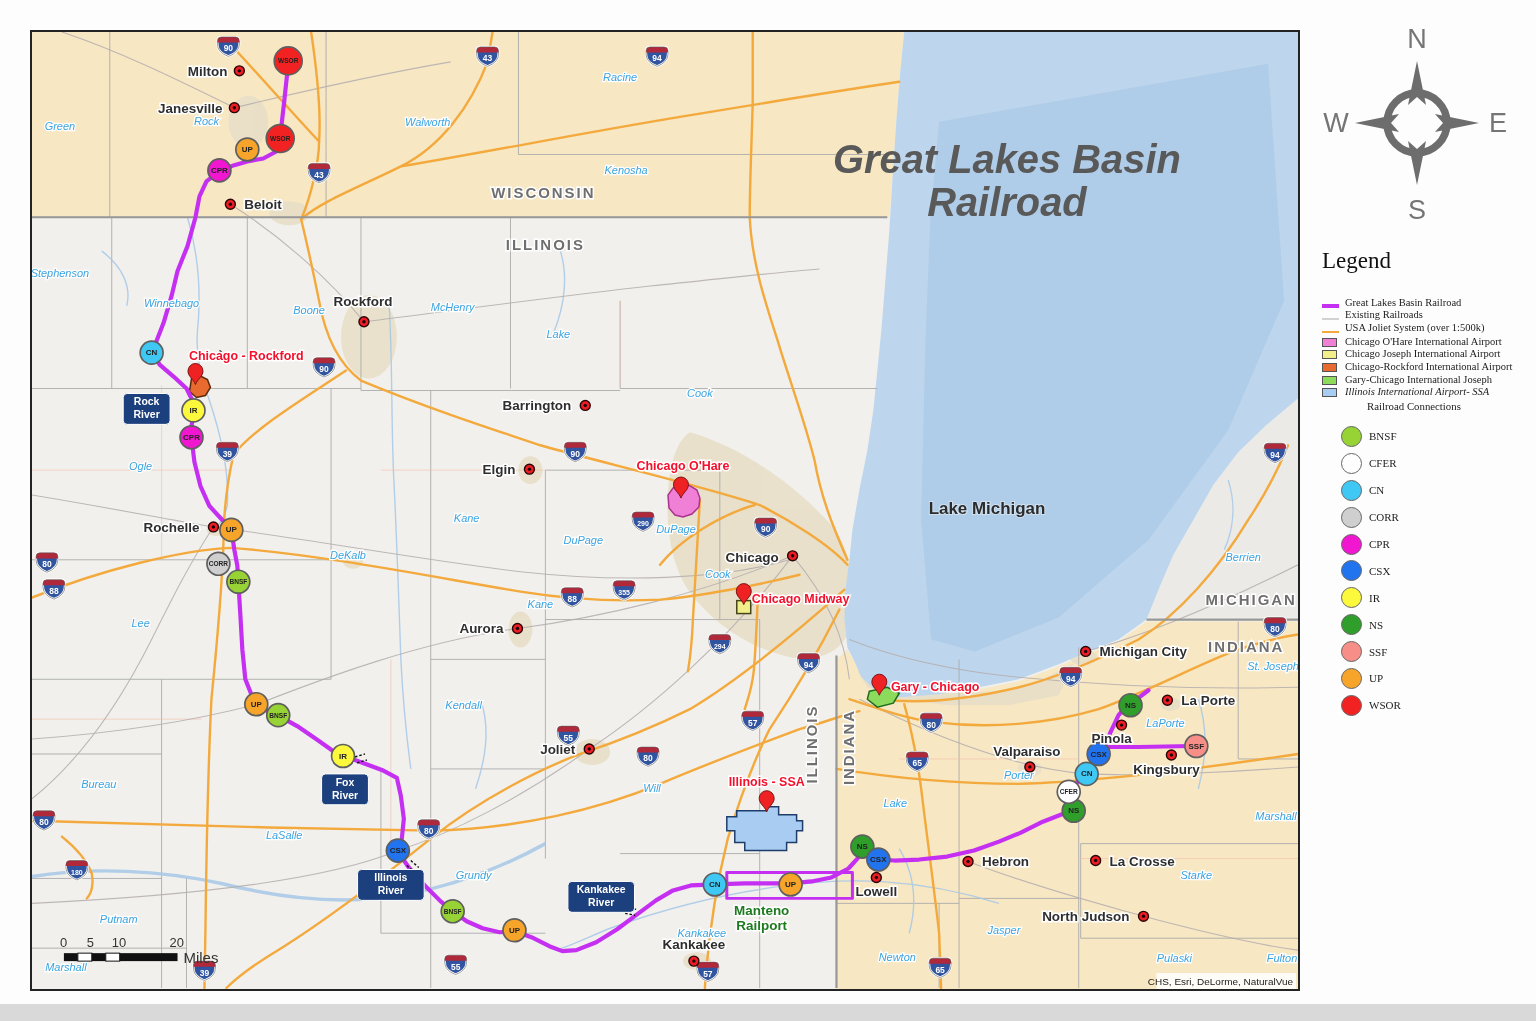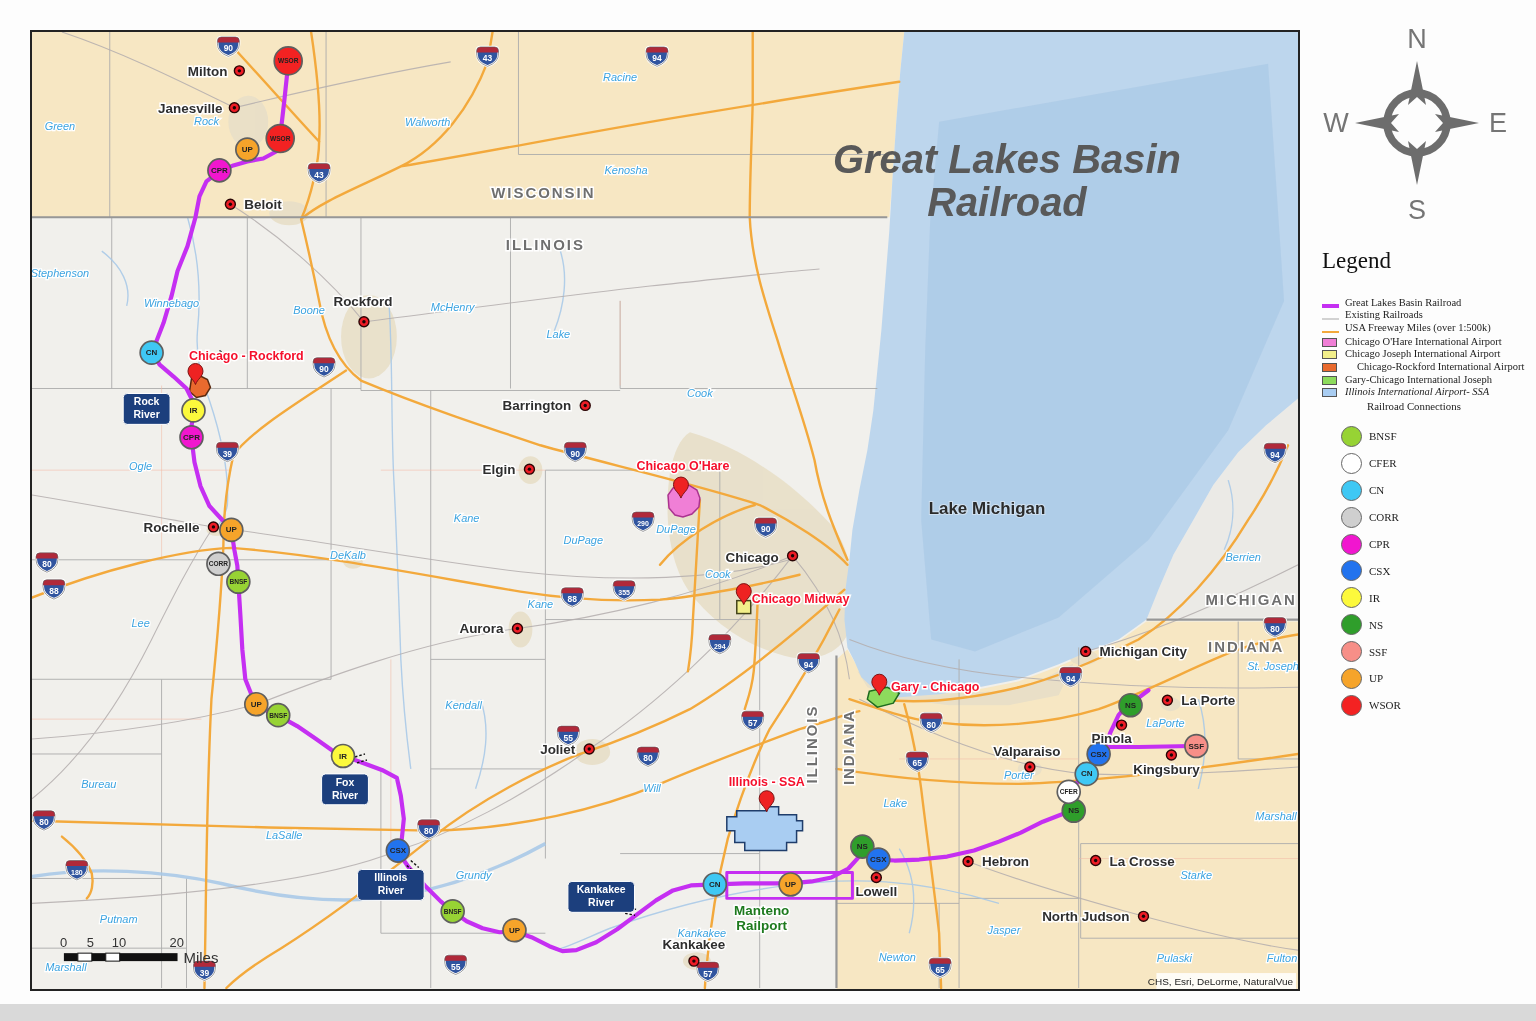--- a/index.html
+++ b/index.html
@@ -683,33 +683,33 @@
       <div class="lg-row">
         <div class="lg-line" style="background: rgb(197, 47, 242); height: 4px;"></div>
         <div class="">Great Lakes Basin Railroad</div>
       </div>
       <div class="lg-row">
         <div class="lg-line" style="background: rgb(210, 210, 210); height: 2px;"></div>
         <div class="">Existing Railroads</div>
       </div>
       <div class="lg-row">
         <div class="lg-line" style="background: rgb(243, 169, 60); height: 2px;"></div>
-        <div class="">USA Freeway Miles (over 1:500k)</div>
+        <div class="">USA Joliet System (over 1:500k)</div>
       </div>
     </div>
   <div id="legend-areas" class="legend-block" style="top:334px;">
       <div class="lg-row" style="height: 12.7px;">
         <div class="lg-rect" style="background: rgb(240, 127, 214);"></div>
         <div class="">Chicago O'Hare International Airport</div>
       </div>
       <div class="lg-row" style="height: 12.7px;">
         <div class="lg-rect" style="background: rgb(242, 239, 138);"></div>
         <div class="">Chicago Joseph International Airport</div>
       </div>
-      <div class="lg-row" style="height: 12.7px; gap: 12px;">
+      <div class="lg-row" style="height: 12.7px;">
         <div class="lg-rect" style="background: rgb(233, 106, 46);"></div>
         <div class="">Chicago-Rockford International Airport</div>
       </div>
       <div class="lg-row" style="height: 12.7px;">
         <div class="lg-rect" style="background: rgb(141, 219, 93);"></div>
         <div class="">Gary-Chicago International Joseph</div>
       </div>
       <div class="lg-row" style="height: 12.7px; font-style: italic;">
         <div class="lg-rect" style="background: rgb(169, 205, 242);"></div>
         <div class="">Illinois International Airport- SSA</div>

